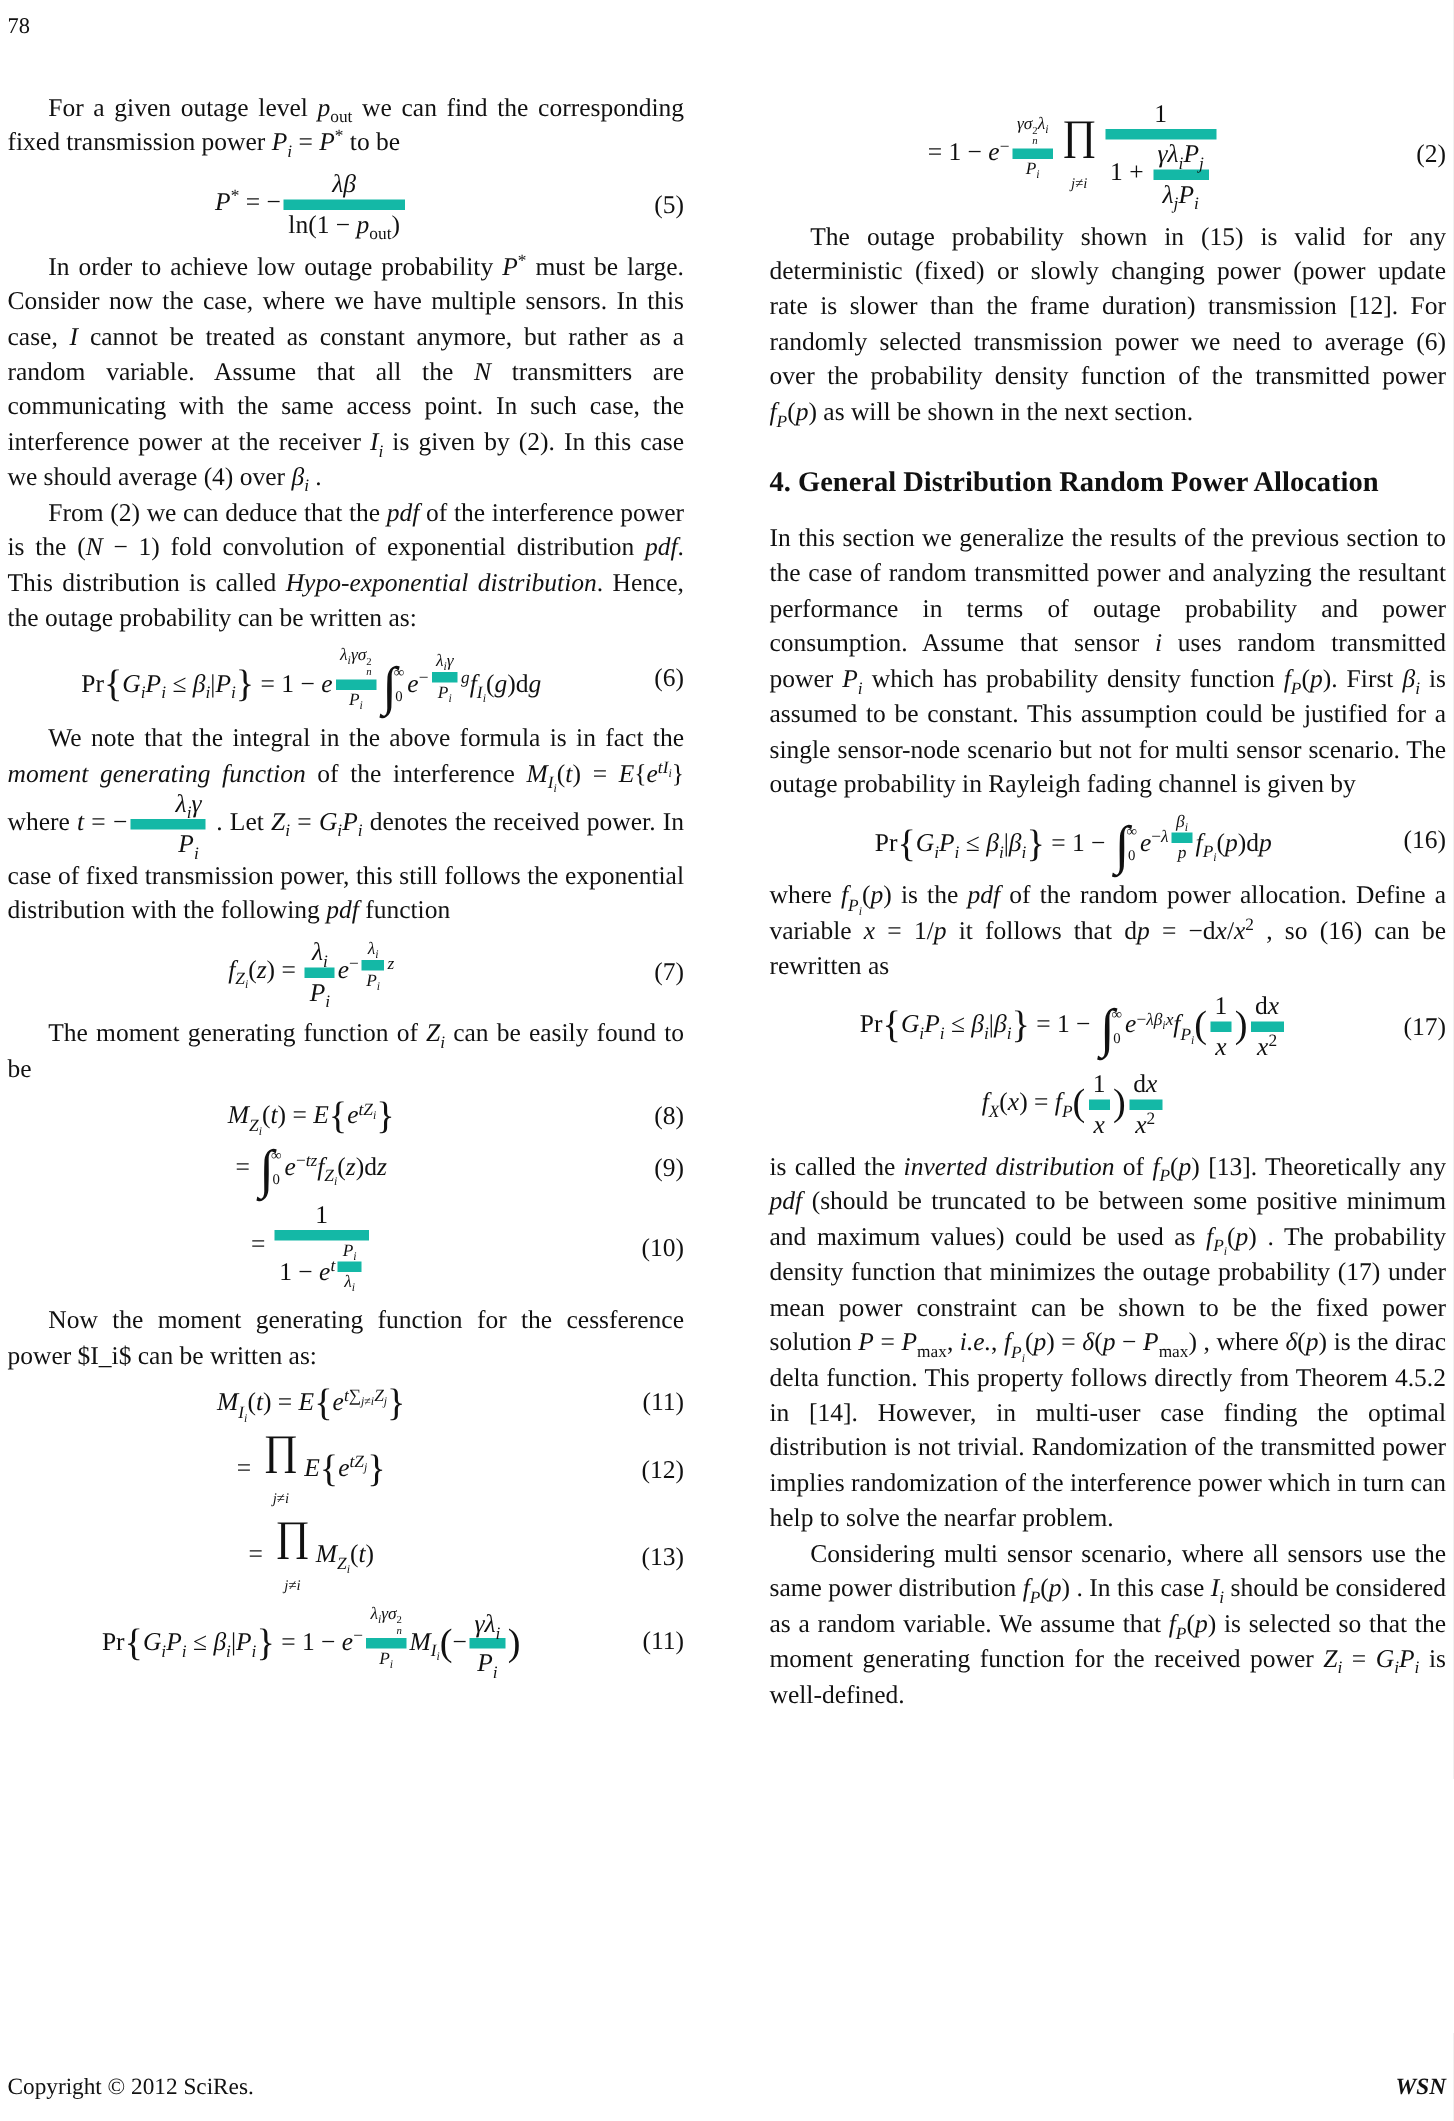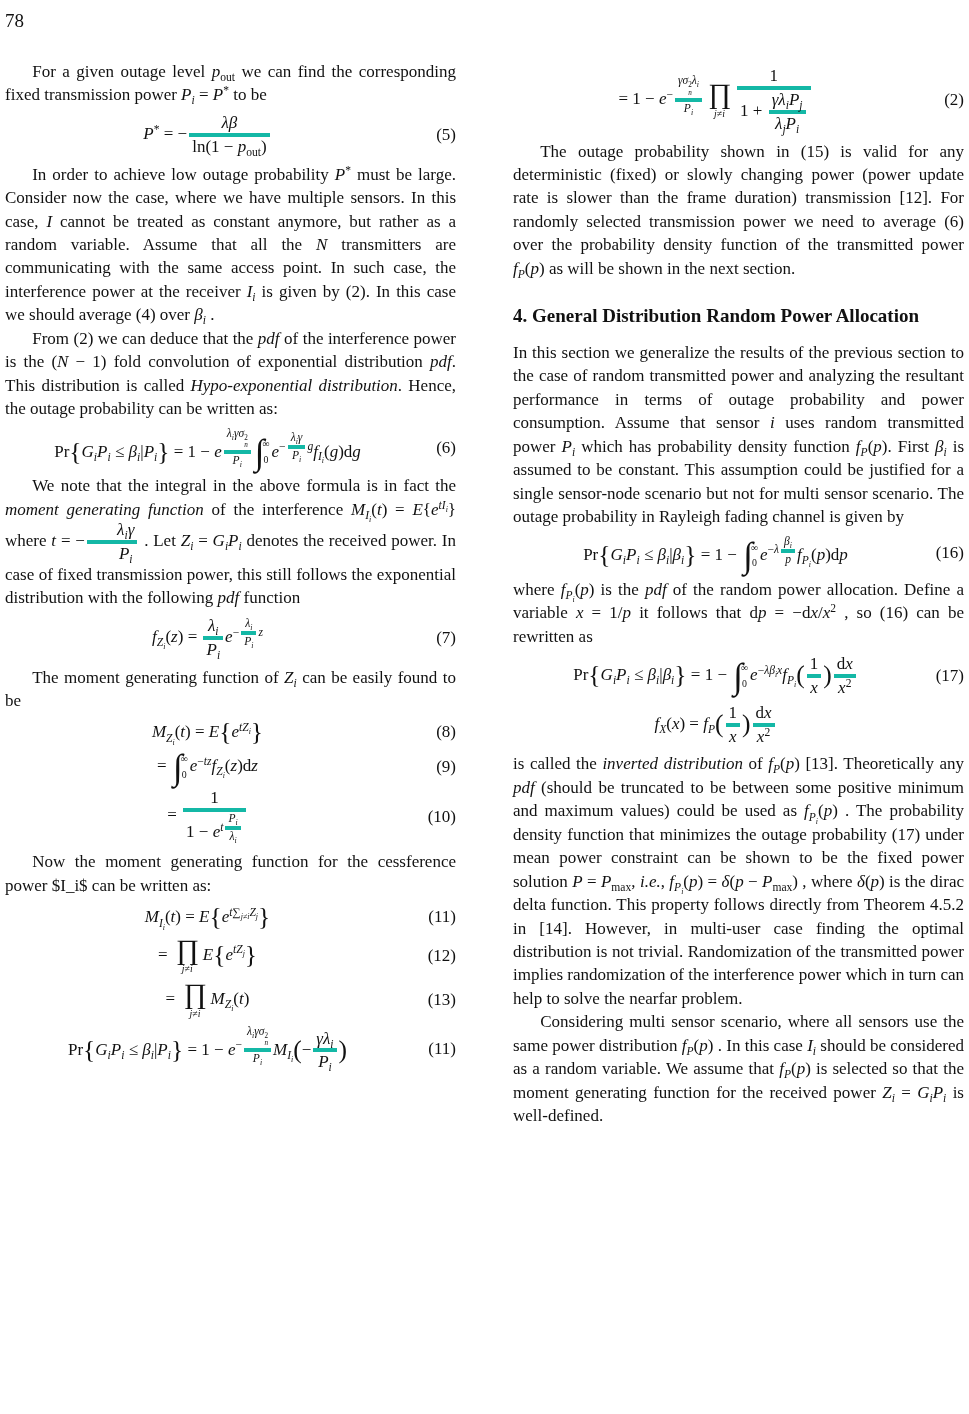--- a/index.html
+++ b/index.html
@@ -3,44 +3,44 @@
 <meta charset="utf-8">
 <style>
   html,body{margin:0;padding:0;background:#e8e8e8;}
   .page{
     width:969px;height:1414px;box-sizing:border-box;position:relative;
     background:#ffffff;color:#111;
     font-family:"Liberation Serif","DejaVu Serif",serif;
     font-size:17px;line-height:1.38;
     padding:8px 5px 0 5px;overflow:hidden;
   }
-  .pg-header{display:flex;align-items:flex-start;height:26px;font-size:19px;}
+  .pg-header{display:flex;align-items:flex-start;height:26px;font-size:15px;}
   .pg-num{width:90px;}
   .running-title{flex:1;text-align:center;letter-spacing:0.5px;}
   .running-title .it{font-style:italic;}
   .columns{display:flex;gap:57px;margin-top:26px;}
   .col{width:460px;text-align:justify;hyphens:manual;}
   .para{margin:0;}
   .para.indent{text-indent:1.6em;}
   .it{font-style:italic;}
   .rm{font-style:normal;}
   .sub{font-size:68%;vertical-align:-0.38em;line-height:0;}
   .sup{font-size:68%;vertical-align:0.52em;line-height:0;}
   .frac{display:inline-block;vertical-align:middle;text-align:center;margin:0 2px;line-height:1.05;}
-  .fr-top{display:block;border-bottom:4px solid #14b8a6;padding:0 3px 1px;}
+  .fr-top{display:block;border-bottom:7px solid #14b8a6;padding:0 3px 1px;}
   .fr-bot{display:block;padding:1px 3px 0;}
   .st{display:inline-flex;flex-direction:column;align-items:flex-start;font-size:62%;line-height:1;vertical-align:-0.45em;}
   .st-up{display:block;}
   .st-dn{display:block;}
   .intop{display:inline-flex;align-items:center;vertical-align:middle;margin:0 2px;}
   .int-glyph{font-size:210%;line-height:0.85;font-style:normal;}
   .int-lims{display:inline-flex;flex-direction:column;justify-content:space-between;font-size:58%;line-height:1;height:2.6em;margin-left:-2px;}
   .prodop{display:inline-flex;flex-direction:column;align-items:center;vertical-align:middle;line-height:1;margin:0 4px;}
   .prod-glyph{font-size:165%;line-height:0.95;}
-  .prod-under{font-size:58%;margin-top:1px;white-space:nowrap;text-align:center;}
+  .prod-under{font-size:58%;margin-top:14px;white-space:nowrap;text-align:center;}
   .bigp{font-size:150%;line-height:1;vertical-align:-0.12em;}
   .eq{display:flex;align-items:center;margin:7px 0;}
   .eq-body{flex:1;text-align:center;}
   .eq-num{width:46px;text-align:right;}
   .section-heading{
     font-weight:bold;font-size:19px;line-height:1.3;text-align:left;
     margin:24px 0 12px 0;padding-left:1.35em;text-indent:-1.35em;
   }
   .pg-footer{
     position:absolute;left:5px;right:5px;bottom:12px;
@@ -171,14 +171,18 @@
       <div class="eq">
         <span class="eq-body"><span class="it">f</span><span class="sub"><span class="it">X</span></span><span class="rm">(</span><span class="it">x</span><span class="rm">) = </span><span class="it">f</span><span class="sub"><span class="it">P</span></span><span class="bigp">(</span><span class="frac"><span class="fr-top"><span class="rm">1</span></span><span class="fr-bot"><span class="it">x</span></span></span><span class="bigp">)</span><span class="frac"><span class="fr-top"><span class="rm">d</span><span class="it">x</span></span><span class="fr-bot"><span class="it">x</span><span class="sup"><span class="rm">2</span></span></span></span></span>
         <span class="eq-num"></span>
       </div>
       <p class="para"><span class="rm">is called the </span><span class="it">inverted distribution</span><span class="rm"> of </span><span class="it">f</span><span class="sub"><span class="it">P</span></span><span class="rm">(</span><span class="it">p</span><span class="rm">) [13]. Theoreti­cally any </span><span class="it">pdf</span><span class="rm"> (should be truncated to be between some positive minimum and maximum values) could be used as  </span><span class="it">f</span><span class="sub"><span class="it">P</span><span class="sub"><span class="it">i</span></span></span><span class="rm">(</span><span class="it">p</span><span class="rm">) . The probability density function that mini­mizes the outage probability (17) under mean power con­straint can be shown to be the fixed power solution </span><span class="it">P</span><span class="rm"> = </span><span class="it">P</span><span class="sub"><span class="rm">max</span></span><span class="rm">, </span><span class="it">i.e.</span><span class="rm">,  </span><span class="it">f</span><span class="sub"><span class="it">P</span><span class="sub"><span class="it">i</span></span></span><span class="rm">(</span><span class="it">p</span><span class="rm">) = </span><span class="it">δ</span><span class="rm">(</span><span class="it">p</span><span class="rm"> − </span><span class="it">P</span><span class="sub"><span class="rm">max</span></span><span class="rm">) , where  </span><span class="it">δ</span><span class="rm">(</span><span class="it">p</span><span class="rm">) is the dirac delta function. This property follows directly from The­orem 4.5.2 in [14]. However, in multi-user case finding the optimal distribution is not trivial. Randomization of the transmitted power implies randomization of the inter­ference power which in turn can help to solve the nearfar problem.</span></p>
       <p class="para indent"><span class="rm">Considering multi sensor scenario, where all sensors use the same power distribution  </span><span class="it">f</span><span class="sub"><span class="it">P</span></span><span class="rm">(</span><span class="it">p</span><span class="rm">) . In this case </span><span class="it">I</span><span class="sub"><span class="it">i</span></span><span class="rm"> should be considered as a random variable. We assume that  </span><span class="it">f</span><span class="sub"><span class="it">P</span></span><span class="rm">(</span><span class="it">p</span><span class="rm">)  is selected so that the moment generating function for the received power </span><span class="it">Z</span><span class="sub"><span class="it">i</span></span><span class="rm"> = </span><span class="it">G</span><span class="sub"><span class="it">i</span></span><span class="it">P</span><span class="sub"><span class="it">i</span></span><span class="rm"> is well-defined.</span></p>
     </div>
 
   </div>
 
+  <div class="pg-footer">
+    <span>Copyright © 2012 SciRes.</span>
+    <span class="journal">WSN</span>
+  </div>
 
 </div>
 
 </body></html>

